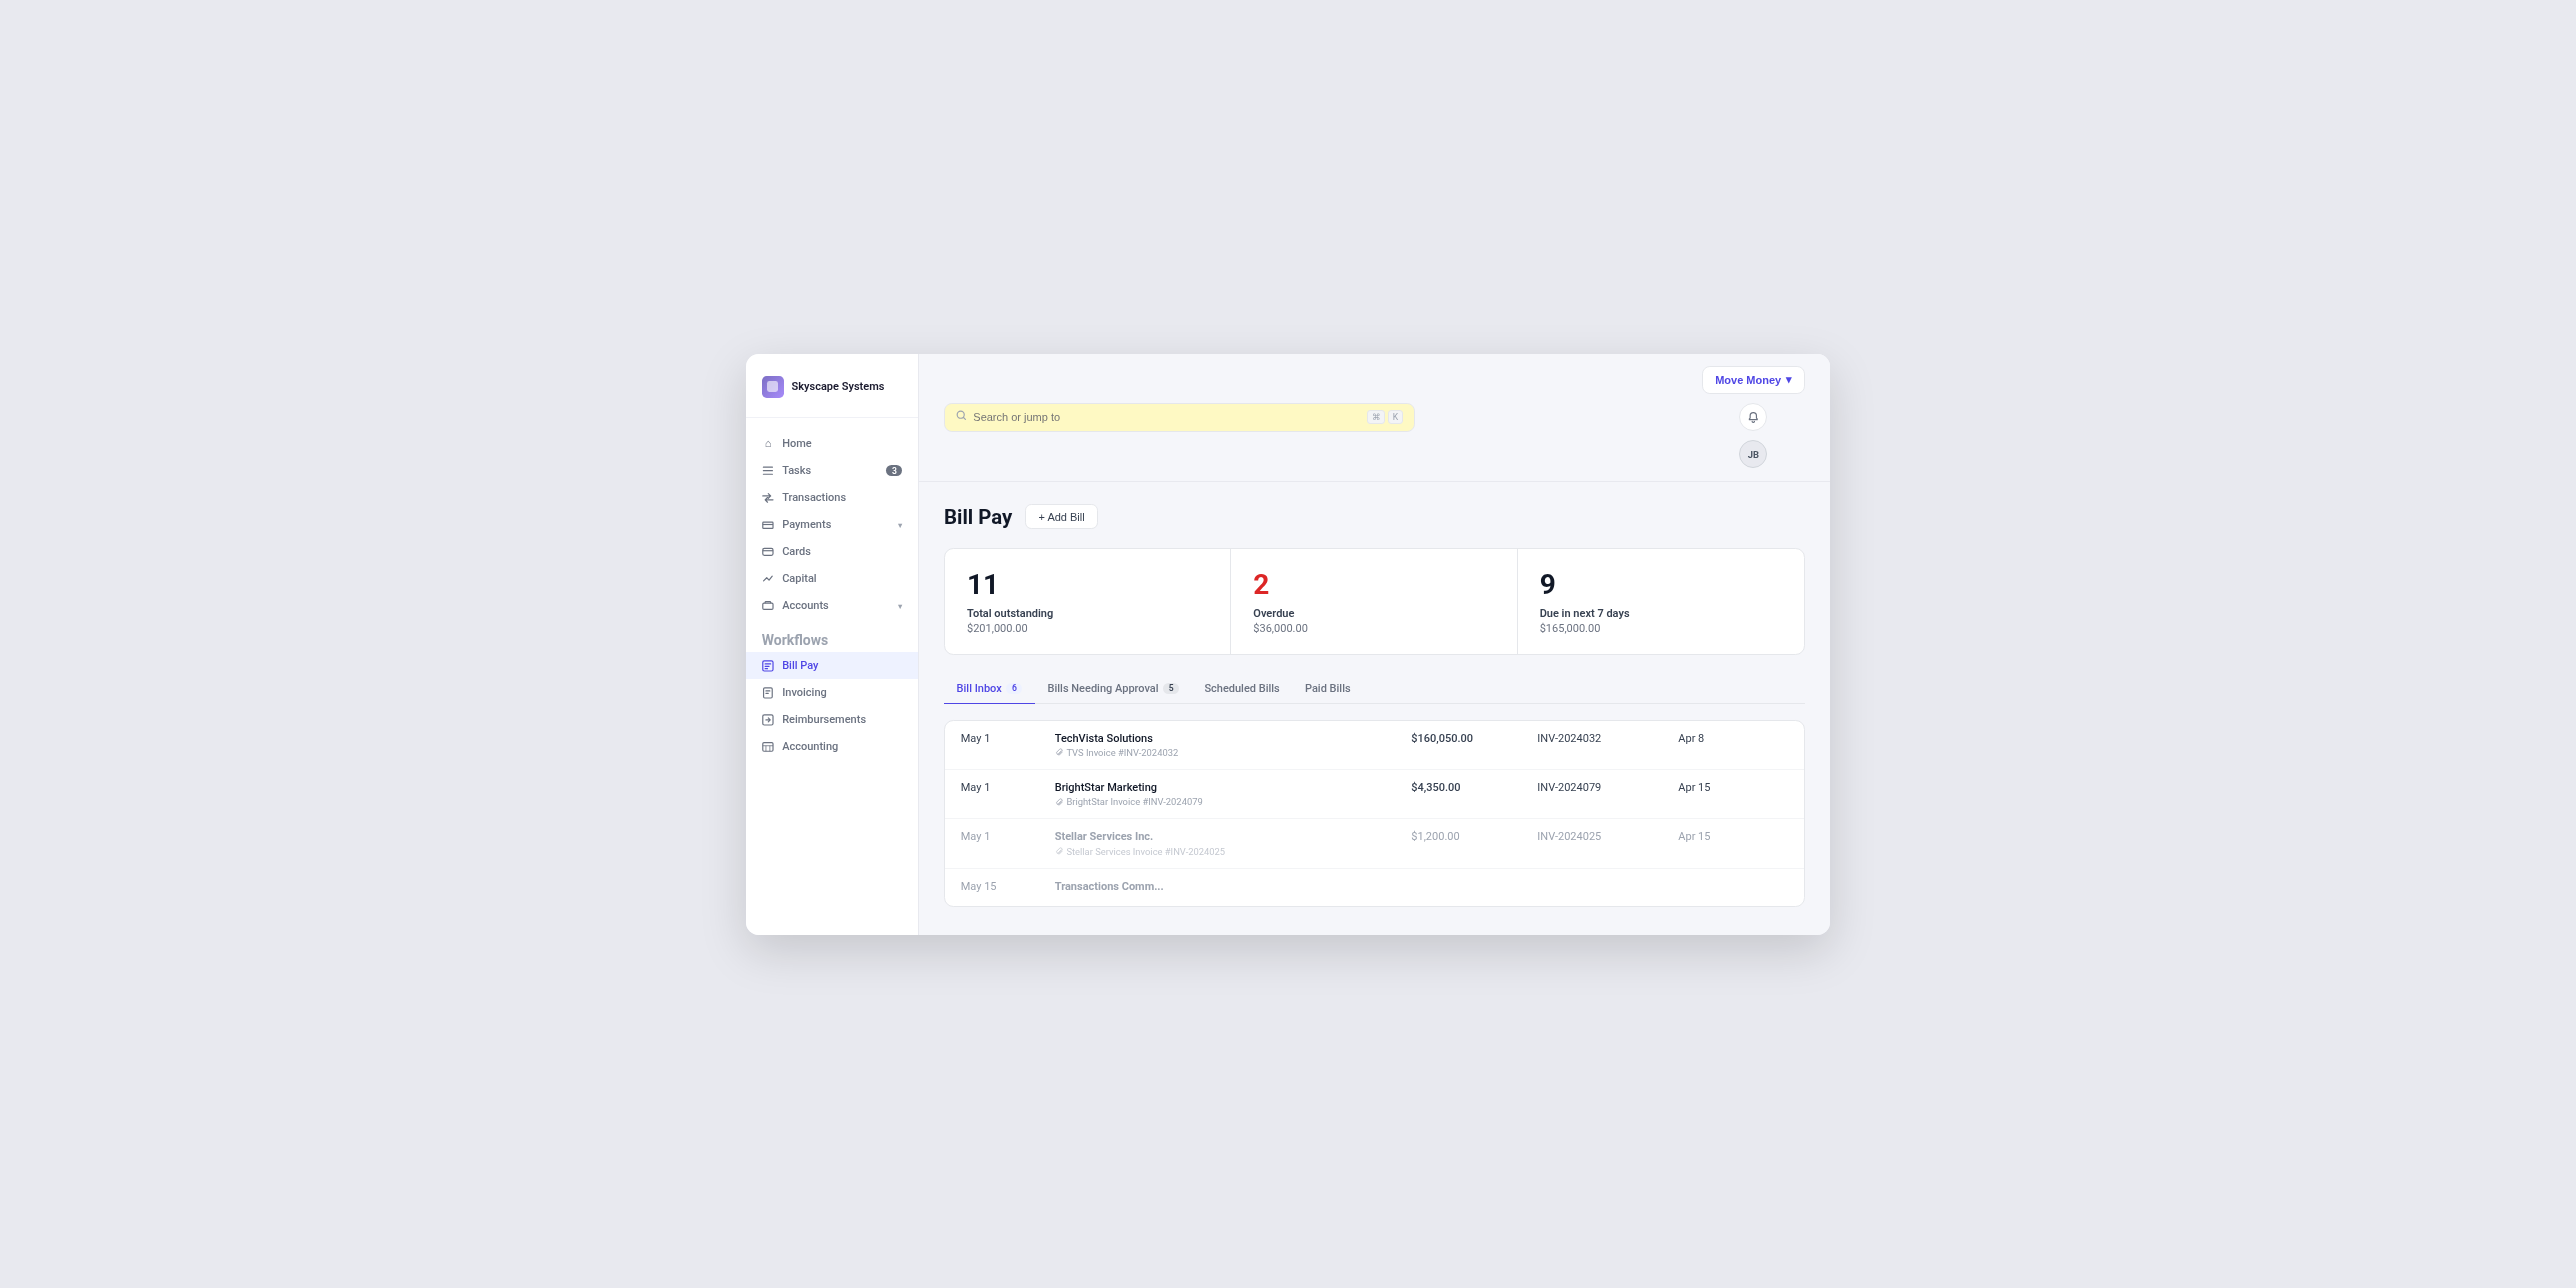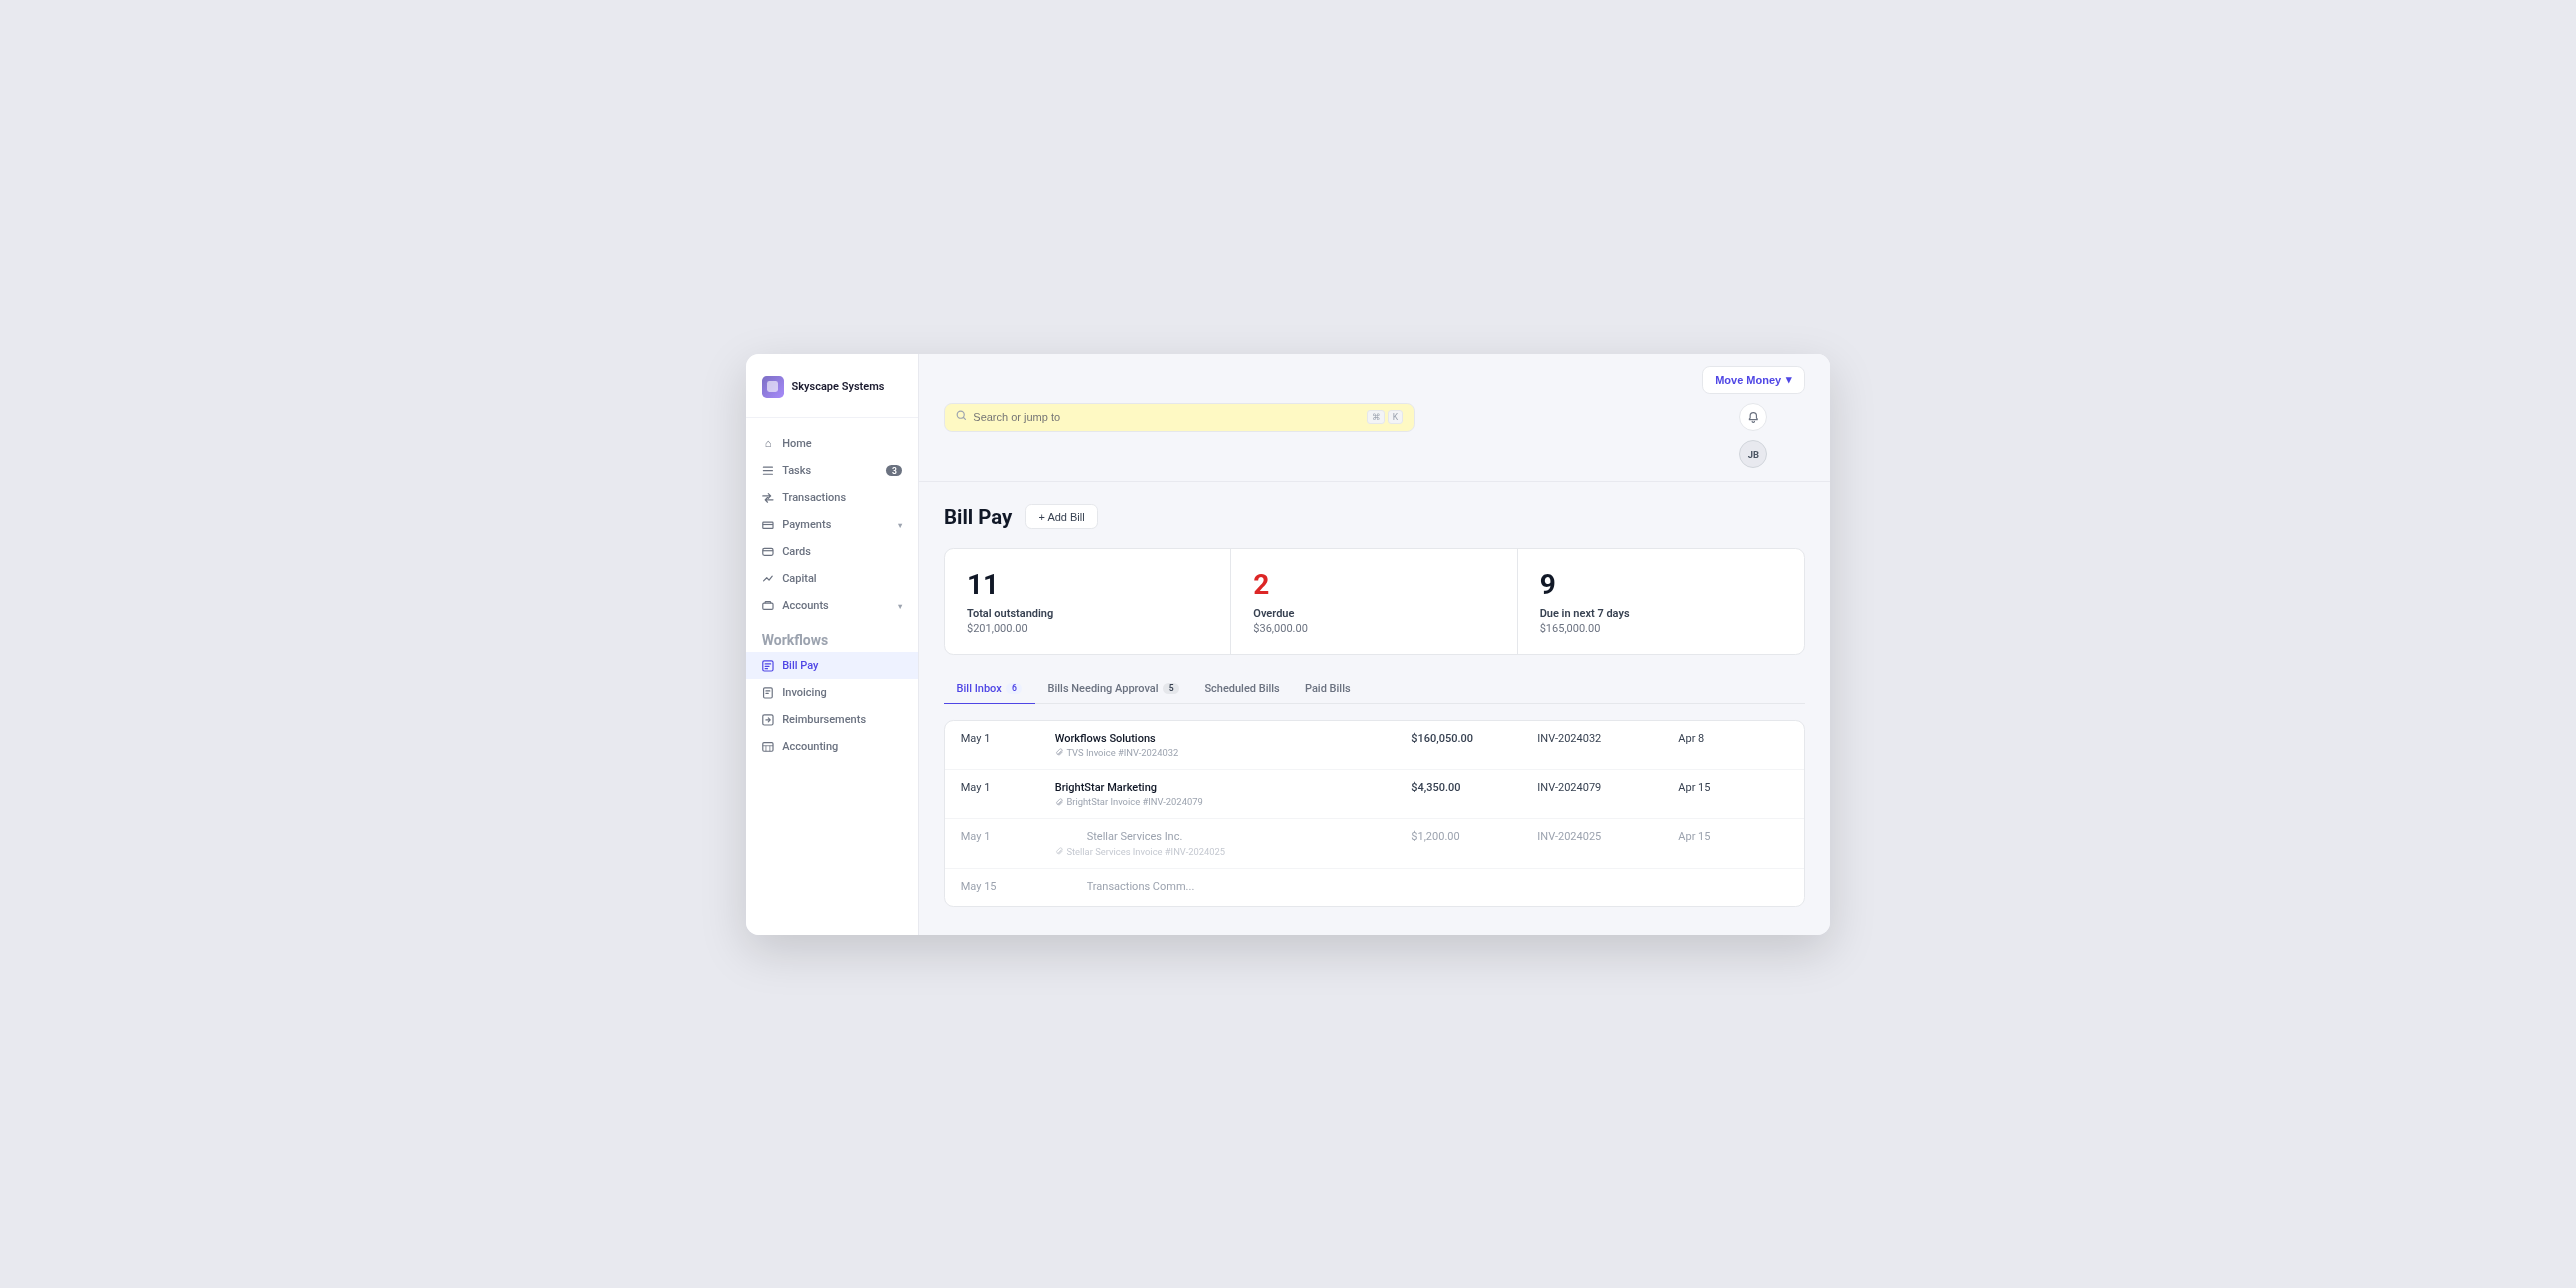--- a/index.html
+++ b/index.html
@@ -342,21 +342,21 @@
       font-size: 11px;
       color: #374151;
     }
     .table-cell.muted { color: #9ca3af; }
     .vendor-name {
       font-size: 11px;
       font-weight: 500;
       color: #111827;
       margin-bottom: 2.4px;
     }
-    .vendor-name.muted { color: #9ca3af; font-weight: 400; margin-left: 32px; }
+    .vendor-name.muted { color: #9ca3af; font-weight: 700; }
     .invoice-ref {
       font-size: 9.4px;
       color: #9ca3af;
       display: flex;
       align-items: center;
       gap: 3.1px;
     }
     .invoice-ref.muted { color: #c4c8d0; }
     .amount-cell {
       font-size: 11px;
@@ -559,21 +559,21 @@
           <span>Paid Bills</span>
         </div>
       </div>
 
       <div class="table-container">
 
         <div class="table-row-wrap">
           <div class="table-row">
             <div class="table-cell">May 1</div>
             <div>
-              <div class="vendor-name">Workflows Solutions</div>
+              <div class="vendor-name">TechVista Solutions</div>
               <div class="invoice-ref">
                 <svg width="8.6" height="8.6" viewBox="0 0 11 11" fill="none">
                   <path d="M9 5.5L5.5 9A3.5 3.5 0 012 5.5l4-4a2 2 0 012.8 2.8L5.3 7.8a.5.5 0 01-.7-.7L8 3.7" stroke="#9ca3af" stroke-width="1" stroke-linecap="round"></path>
                 </svg>
                 <span>TVS Invoice #INV-2024032</span>
               </div>
             </div>
             <div class="amount-cell">$160,050.00</div>
             <div class="table-cell">INV-2024032</div>
             <div class="table-cell">Apr 8</div>

